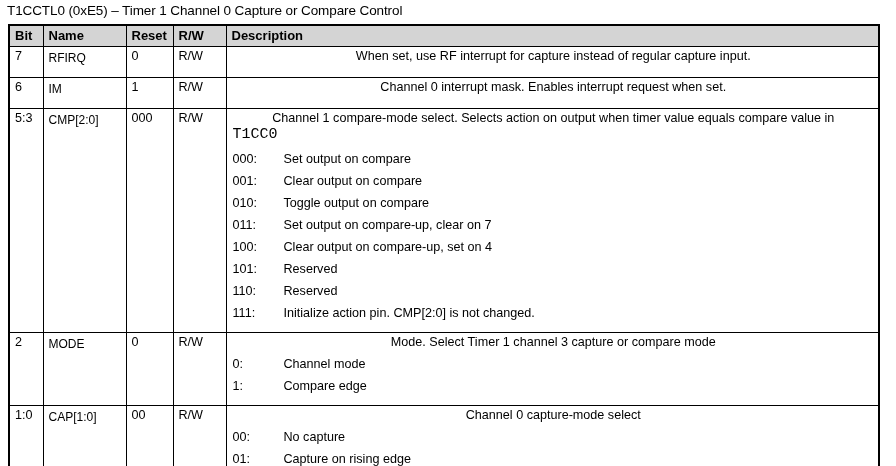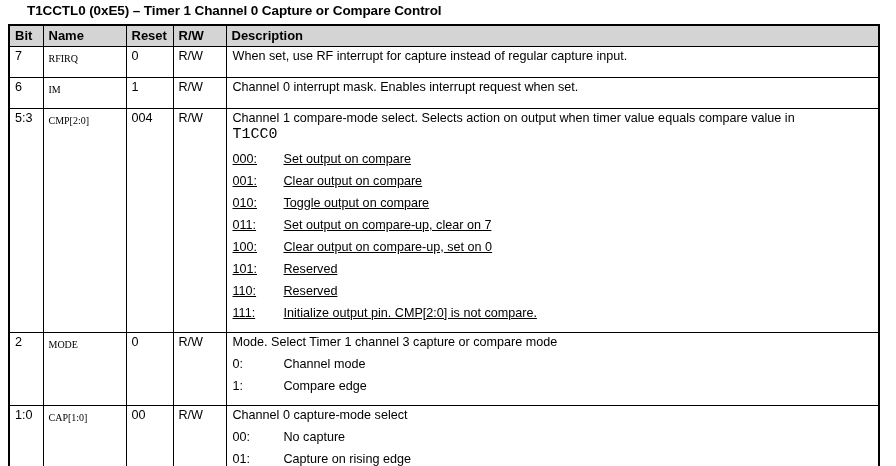--- a/index.html
+++ b/index.html
@@ -14,24 +14,24 @@
     color: #000000;
     overflow: hidden;
   }
   .page {
     position: relative;
     width: 896px;
     height: 466px;
   }
   .reg-title {
     position: absolute;
-    left: 27px;
+    left: 7px;
     top: 3px;
     font-size: 13.5px;
-    font-weight: bold;
+    font-weight: normal;
     letter-spacing: -0.1px;
     white-space: nowrap;
   }
   .reg-table {
     position: absolute;
     left: 8px;
     top: 24px;
     width: 872px;
     border-collapse: collapse;
     table-layout: fixed;
@@ -58,31 +58,32 @@
     text-align: left;
     padding-top: 2px;
     padding-bottom: 3px;
     font-size: 13px;
   }
   td.bit, td.reset, td.rw {
     font-family: "Liberation Sans", sans-serif;
     white-space: nowrap;
   }
   td.name {
-    font-family: Liberation Serif, serif;
-    font-size: 10px;
+    font-family: Liberation Sans, sans-serif;
+    font-size: 12px;
     white-space: nowrap;
     padding-top: 4px;
   }
   td.desc {
     padding-left: 6px;
     padding-right: 4px;
   }
   .desc-lead {
     margin: 0;
+    text-align: center;
   }
   .mono-ref {
     font-family: "Liberation Mono", monospace;
     font-size: 15px;
     display: block;
     margin-top: 1px;
   }
   .opts {
     margin: 0;
     padding: 0;
@@ -93,21 +94,21 @@
     margin-top: 7px;
     line-height: 15px;
   }
   .opts li .code {
     flex: 0 0 51px;
     white-space: nowrap;
   }
   .opts li .text {
     flex: 1 1 auto;
   }
-  .row-cmp .opts { margin-top: 10px; text-decoration: underline; }
+  .row-cmp .opts { margin-top: 10px; }
   .row-mode .opts { margin-top: 7px; }
   .row-cap .opts { margin-top: 7px; }
 </style>
 </head>
 <body>
 
 <div class="page">
 
   <div class="reg-title">T1CCTL0 (0xE5) – Timer 1 Channel 0 Capture or Compare Control</div>
 
@@ -143,21 +144,21 @@
           <td class="name">IM</td>
           <td class="reset">1</td>
           <td class="rw">R/W</td>
           <td class="desc">
             <p class="desc-lead">Channel 0 interrupt mask. Enables interrupt request when set.</p>
           </td>
         </tr>
         <tr class="row-cmp">
           <td class="bit">5:3</td>
           <td class="name">CMP[2:0]</td>
-          <td class="reset">004</td>
+          <td class="reset">000</td>
           <td class="rw">R/W</td>
           <td class="desc">
             <p class="desc-lead">Channel 1 compare-mode select. Selects action on output when timer value equals compare value in</p>
             <span class="mono-ref">T1CC0</span>
             <ul class="opts">
               <li>
                 <span class="code">000:</span>
                 <span class="text">Set output on compare</span>
               </li>
               <li>
@@ -167,33 +168,33 @@
               <li>
                 <span class="code">010:</span>
                 <span class="text">Toggle output on compare</span>
               </li>
               <li>
                 <span class="code">011:</span>
                 <span class="text">Set output on compare-up, clear on 7</span>
               </li>
               <li>
                 <span class="code">100:</span>
-                <span class="text">Clear output on compare-up, set on 0</span>
+                <span class="text">Clear output on compare-up, set on 4</span>
               </li>
               <li>
                 <span class="code">101:</span>
                 <span class="text">Reserved</span>
               </li>
               <li>
                 <span class="code">110:</span>
                 <span class="text">Reserved</span>
               </li>
               <li>
                 <span class="code">111:</span>
-                <span class="text">Initialize output pin. CMP[2:0] is not compare.</span>
+                <span class="text">Initialize action pin. CMP[2:0] is not changed.</span>
               </li>
             </ul>
           </td>
         </tr>
         <tr class="row-mode">
           <td class="bit">2</td>
           <td class="name">MODE</td>
           <td class="reset">0</td>
           <td class="rw">R/W</td>
           <td class="desc">

